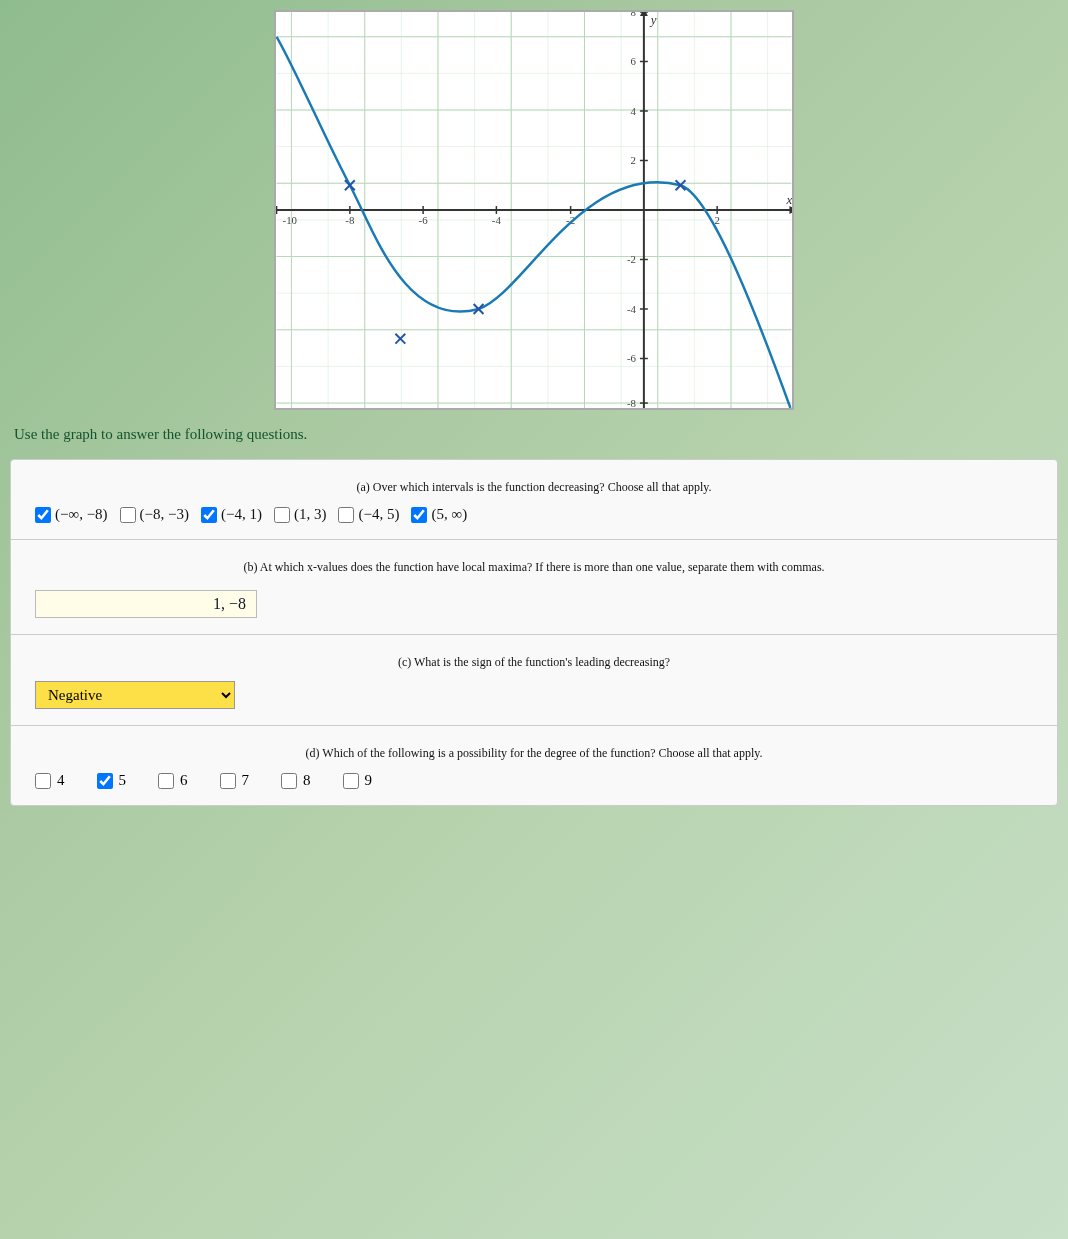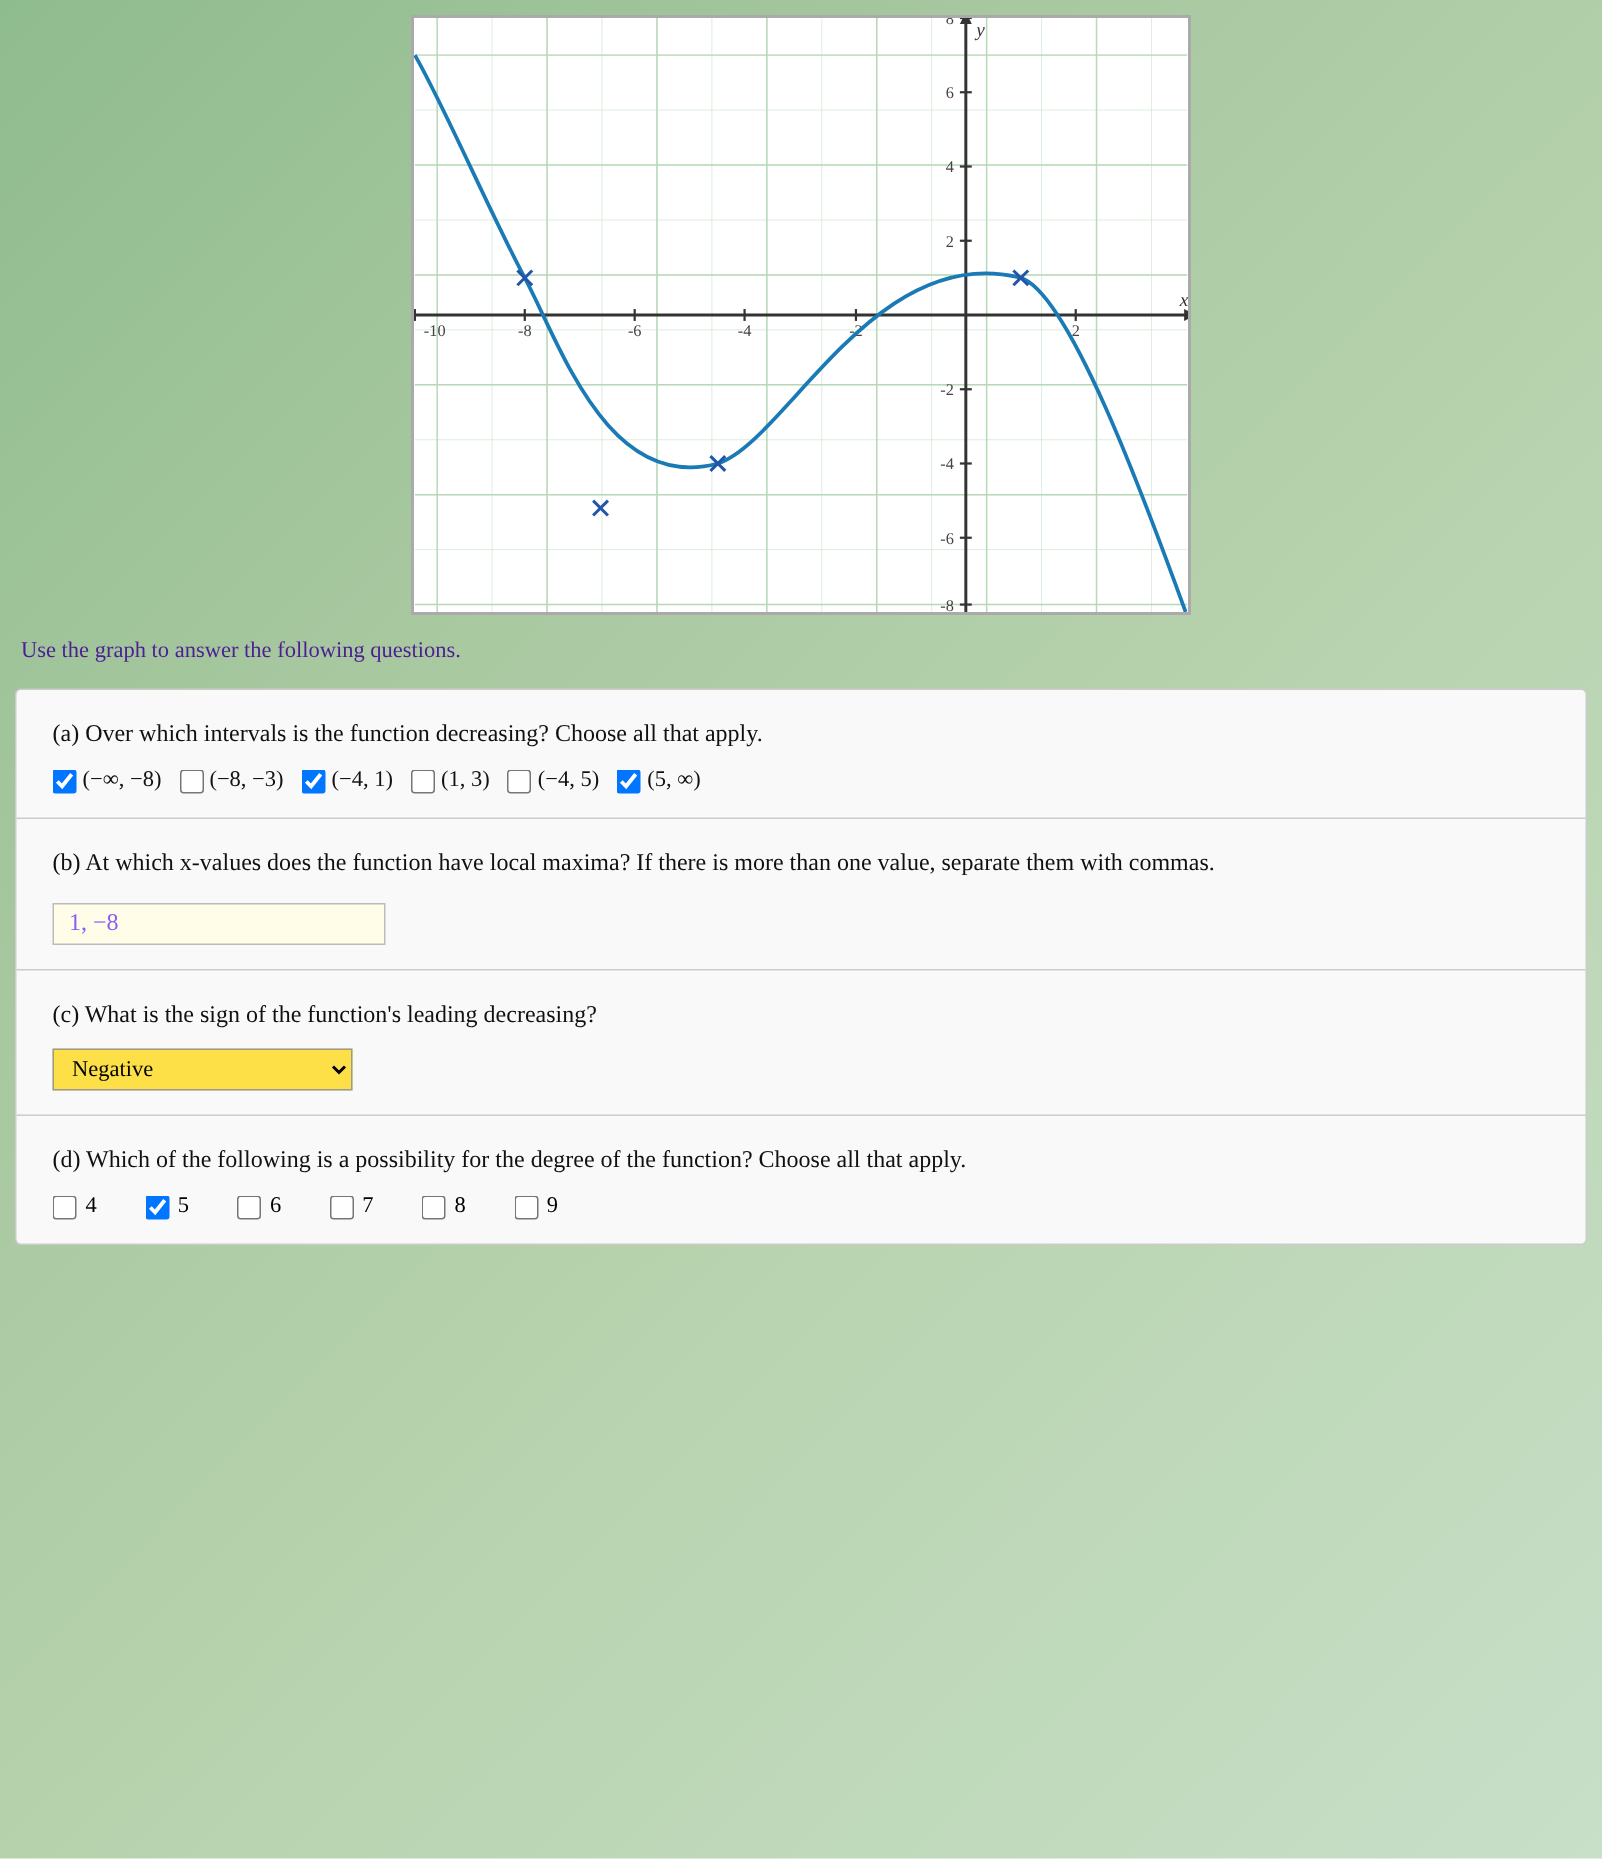--- a/index.html
+++ b/index.html
@@ -21,43 +21,44 @@
       margin: 0 auto 16px auto;
       position: relative;
       overflow: hidden;
     }
     .graph-inner {
       width: 100%;
       height: 100%;
     }
     .graph-label {
       font-size: 15px;
-      color: #4c1d95;
+      color: #14532d;
       margin-bottom: 16px;
       padding-left: 4px;
     }
     .questions-box {
       background: #f9f9f9;
       border: 1.5px solid #ccc;
       border-radius: 4px;
       padding: 0;
       margin-top: 10px;
     }
     .question-section {
       padding: 18px 24px 16px 24px;
       border-bottom: 1.5px solid #ccc;
     }
     .question-section:last-child {
       border-bottom: none;
     }
     .question-text {
-      font-size: 16px;
+      font-size: 12px;
       color: #111;
       margin-bottom: 10px;
       line-height: 1.5;
+      text-align: center;
     }
     .checkboxes-row {
       display: flex;
       flex-wrap: wrap;
       gap: 8px 4px;
       align-items: center;
       font-size: 15px;
       color: #111;
     }
     .checkbox-item {
@@ -72,22 +73,23 @@
       margin: 0;
       cursor: pointer;
     }
     .answer-input {
       background: #fffde7;
       border: 1.5px solid #bbb;
       padding: 4px 10px;
       font-size: 16px;
       font-family: Georgia, serif;
       min-width: 120px;
-      color: #8b5cf6;
+      color: #0f172a;
       margin-top: 4px;
+      text-align: right;
     }
     .dropdown-select {
       background: #fde047;
       border: 1.5px solid #999;
       padding: 4px 8px;
       font-size: 15px;
       font-family: Georgia, serif;
       min-width: 200px;
       cursor: pointer;
     }

